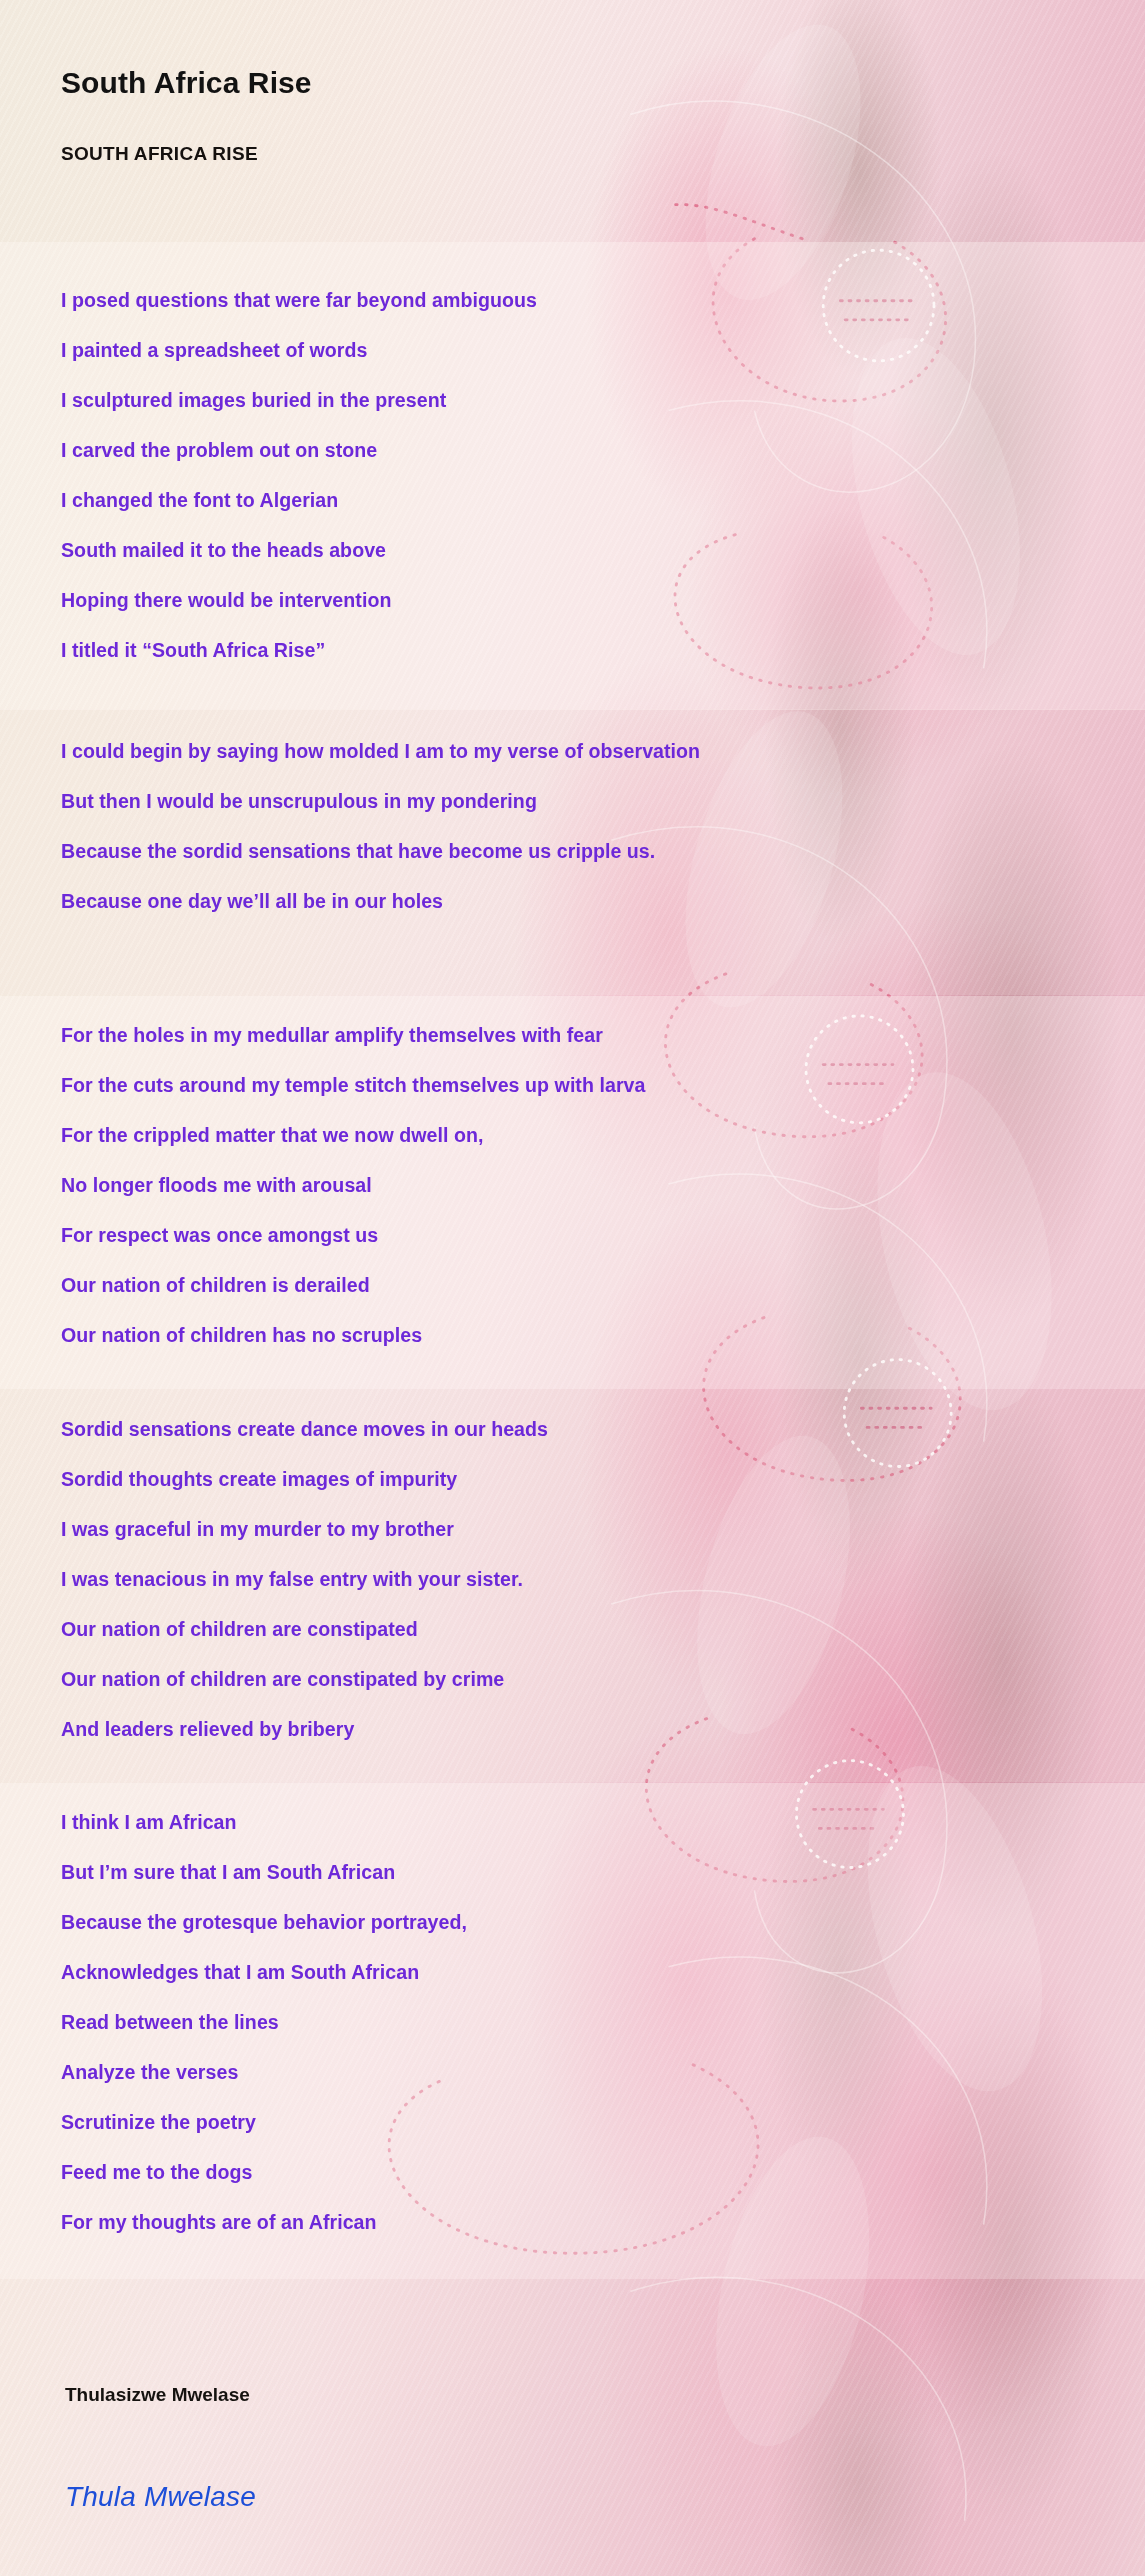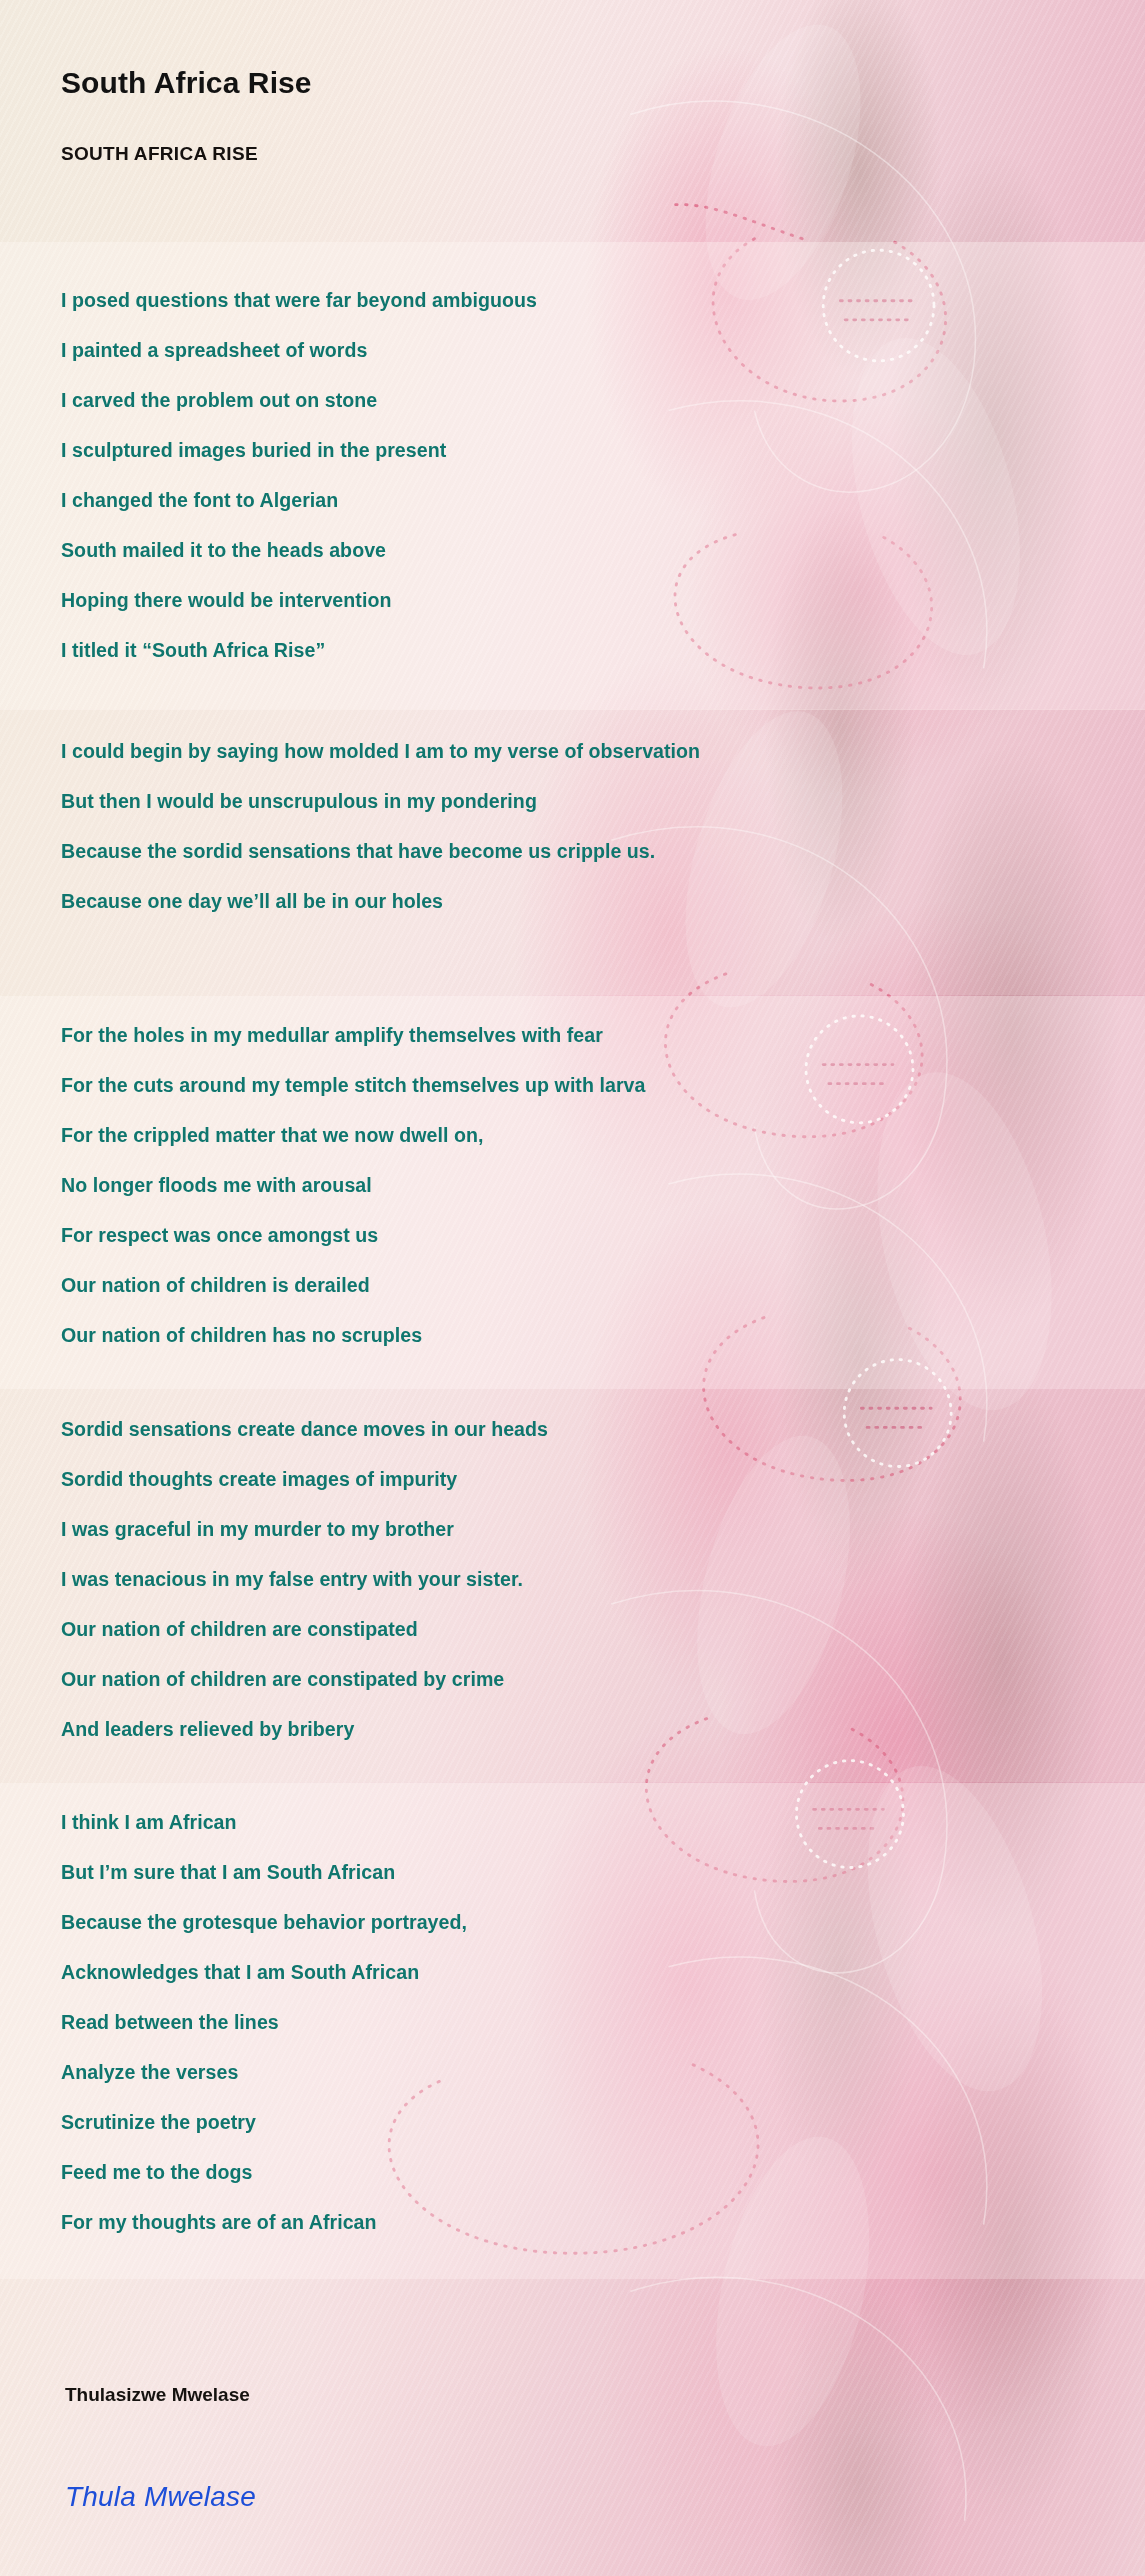--- a/index.html
+++ b/index.html
@@ -88,21 +88,21 @@
     line-height:1.1;
   }
   .poem-subtitle{
     position:absolute;left:61px;top:143px;
     font-size:19px;font-weight:bold;color:#15110f;letter-spacing:0.3px;
   }
   .stanza{position:absolute;left:61px;}
   .stanza .line{
     font-size:19.6px;
     font-weight:bold;
-    color:#0f766e;
+    color:#6d28d9;
     line-height:50px;
     white-space:pre;
     letter-spacing:0.05px;
   }
   .author-name{
     position:absolute;left:65px;top:2384px;
     font-size:19px;font-weight:bold;color:#15120f;
   }
   .author-sign{
     position:absolute;left:65px;top:2481px;
@@ -178,22 +178,22 @@
   <div class="content">
 
     <h1 class="poem-title">South Africa Rise</h1>
 
     <div class="poem-subtitle">SOUTH AFRICA RISE</div>
 
     <div id="stanzas">
         <div class="stanza" style="top: 275px;">
           <div class="line">I posed questions that were far beyond ambiguous</div>
           <div class="line">I painted a spreadsheet of words</div>
+          <div class="line">I sculptured images buried in the present</div>
           <div class="line">I carved the problem out on stone</div>
-          <div class="line">I sculptured images buried in the present</div>
           <div class="line">I changed the font to Algerian</div>
           <div class="line">South mailed it to the heads above</div>
           <div class="line">Hoping there would be intervention</div>
           <div class="line">I titled it “South Africa Rise”</div>
         </div>
         <div class="stanza" style="top: 726px;">
           <div class="line">I could begin by saying how molded I am to my verse of observation</div>
           <div class="line">But then I would be unscrupulous in my pondering</div>
           <div class="line">Because the sordid sensations that have become us cripple us.</div>
           <div class="line">Because one day we’ll all be in our holes</div>

